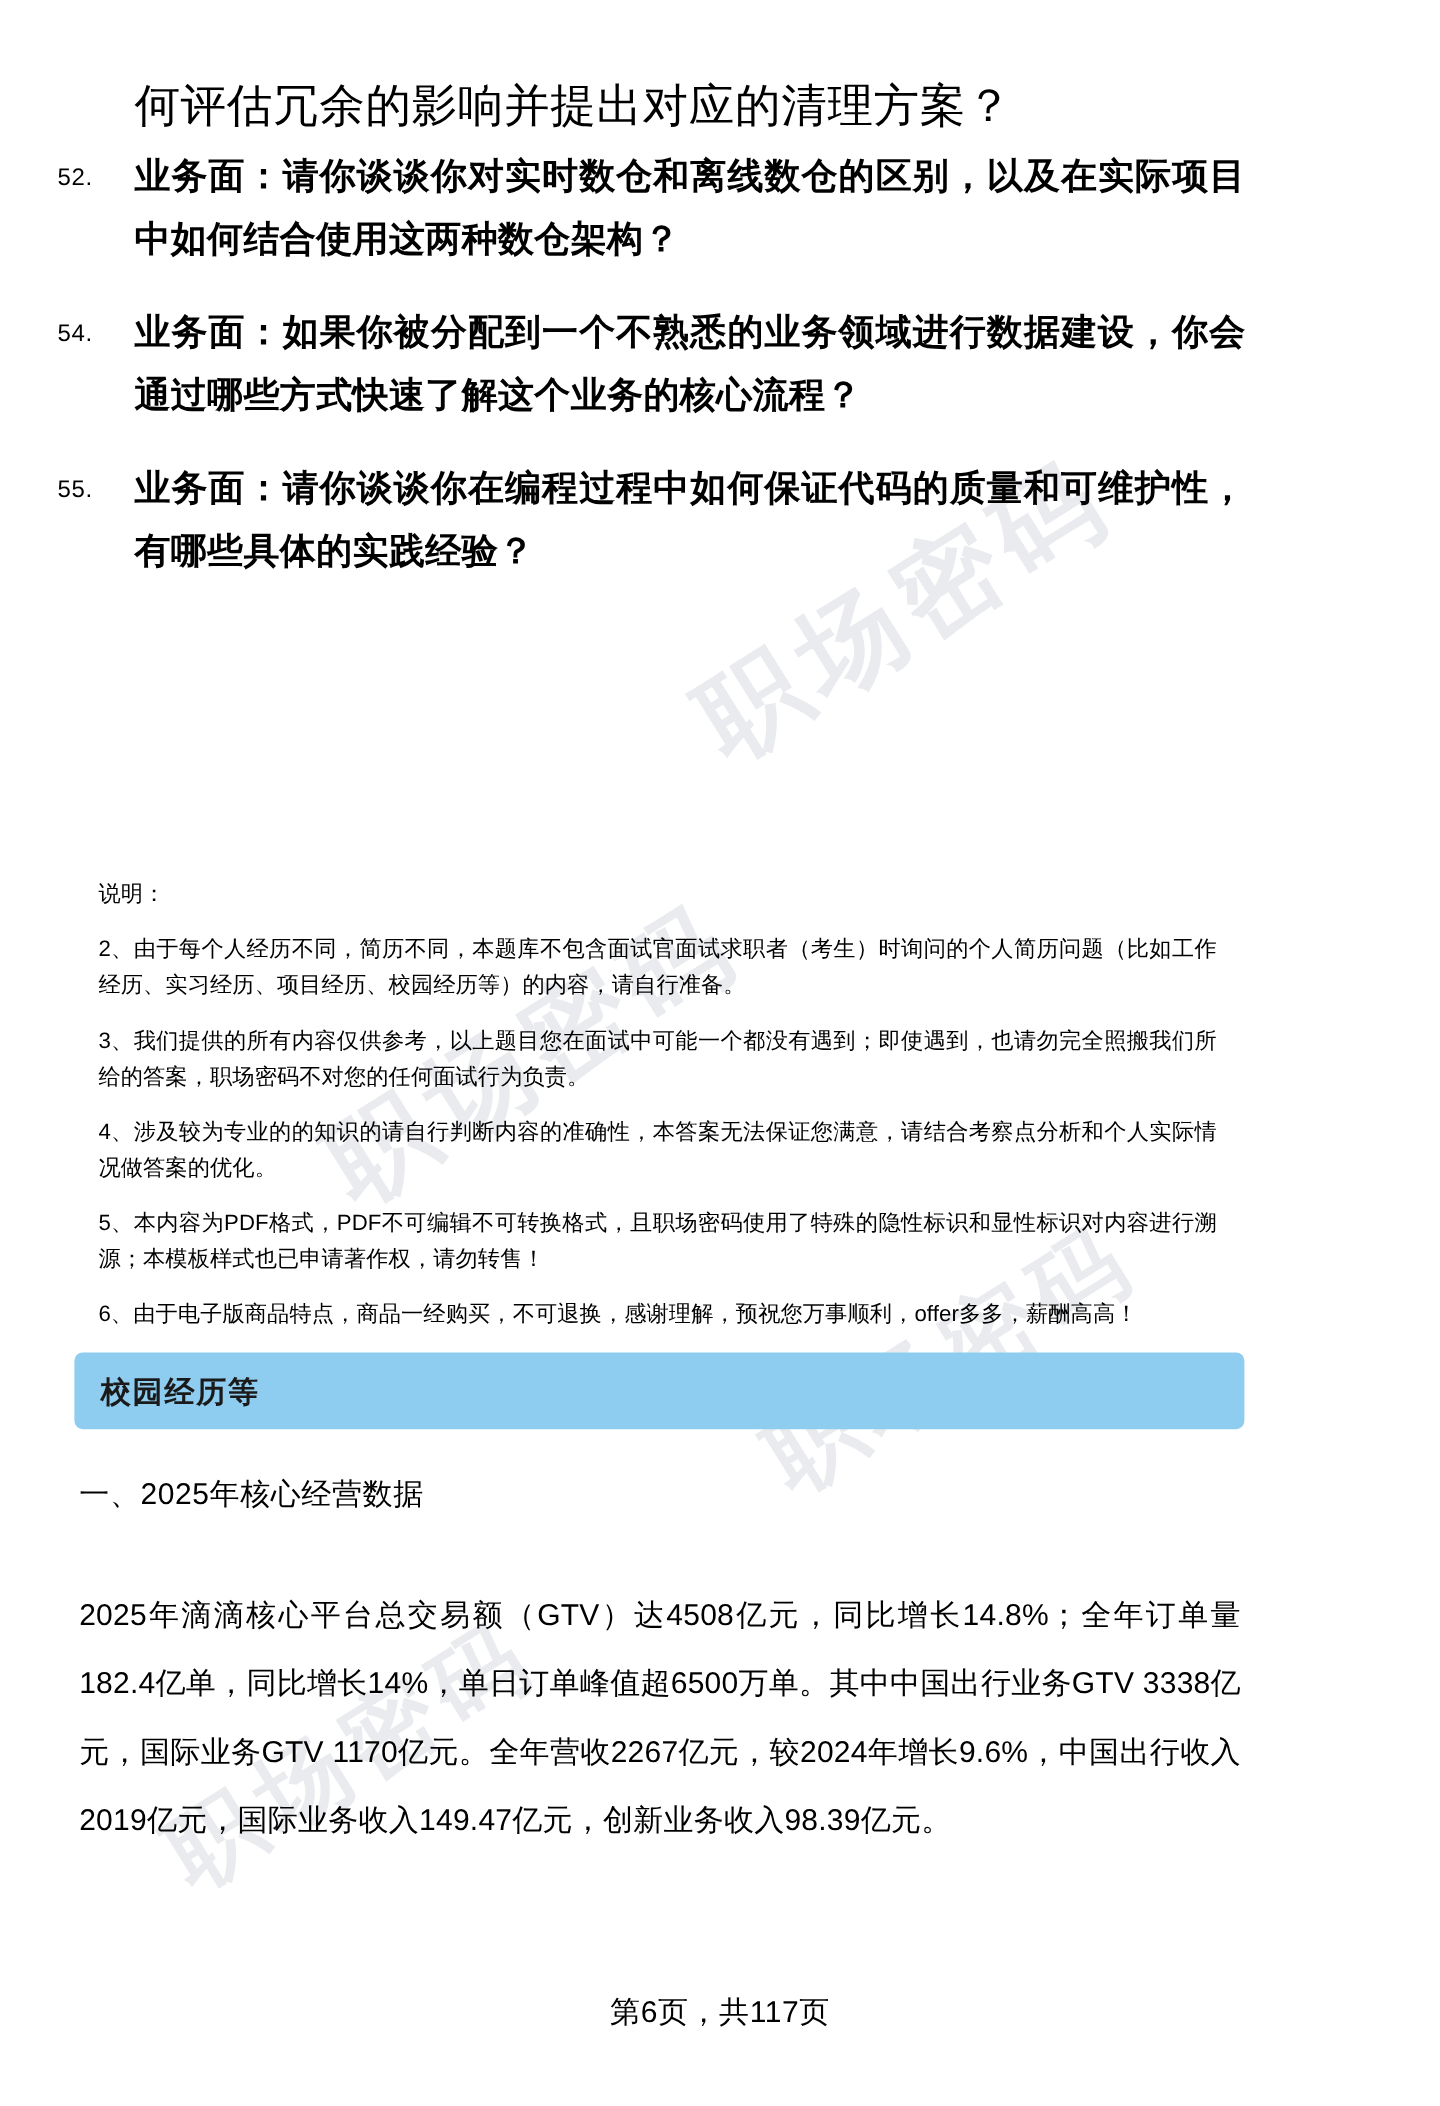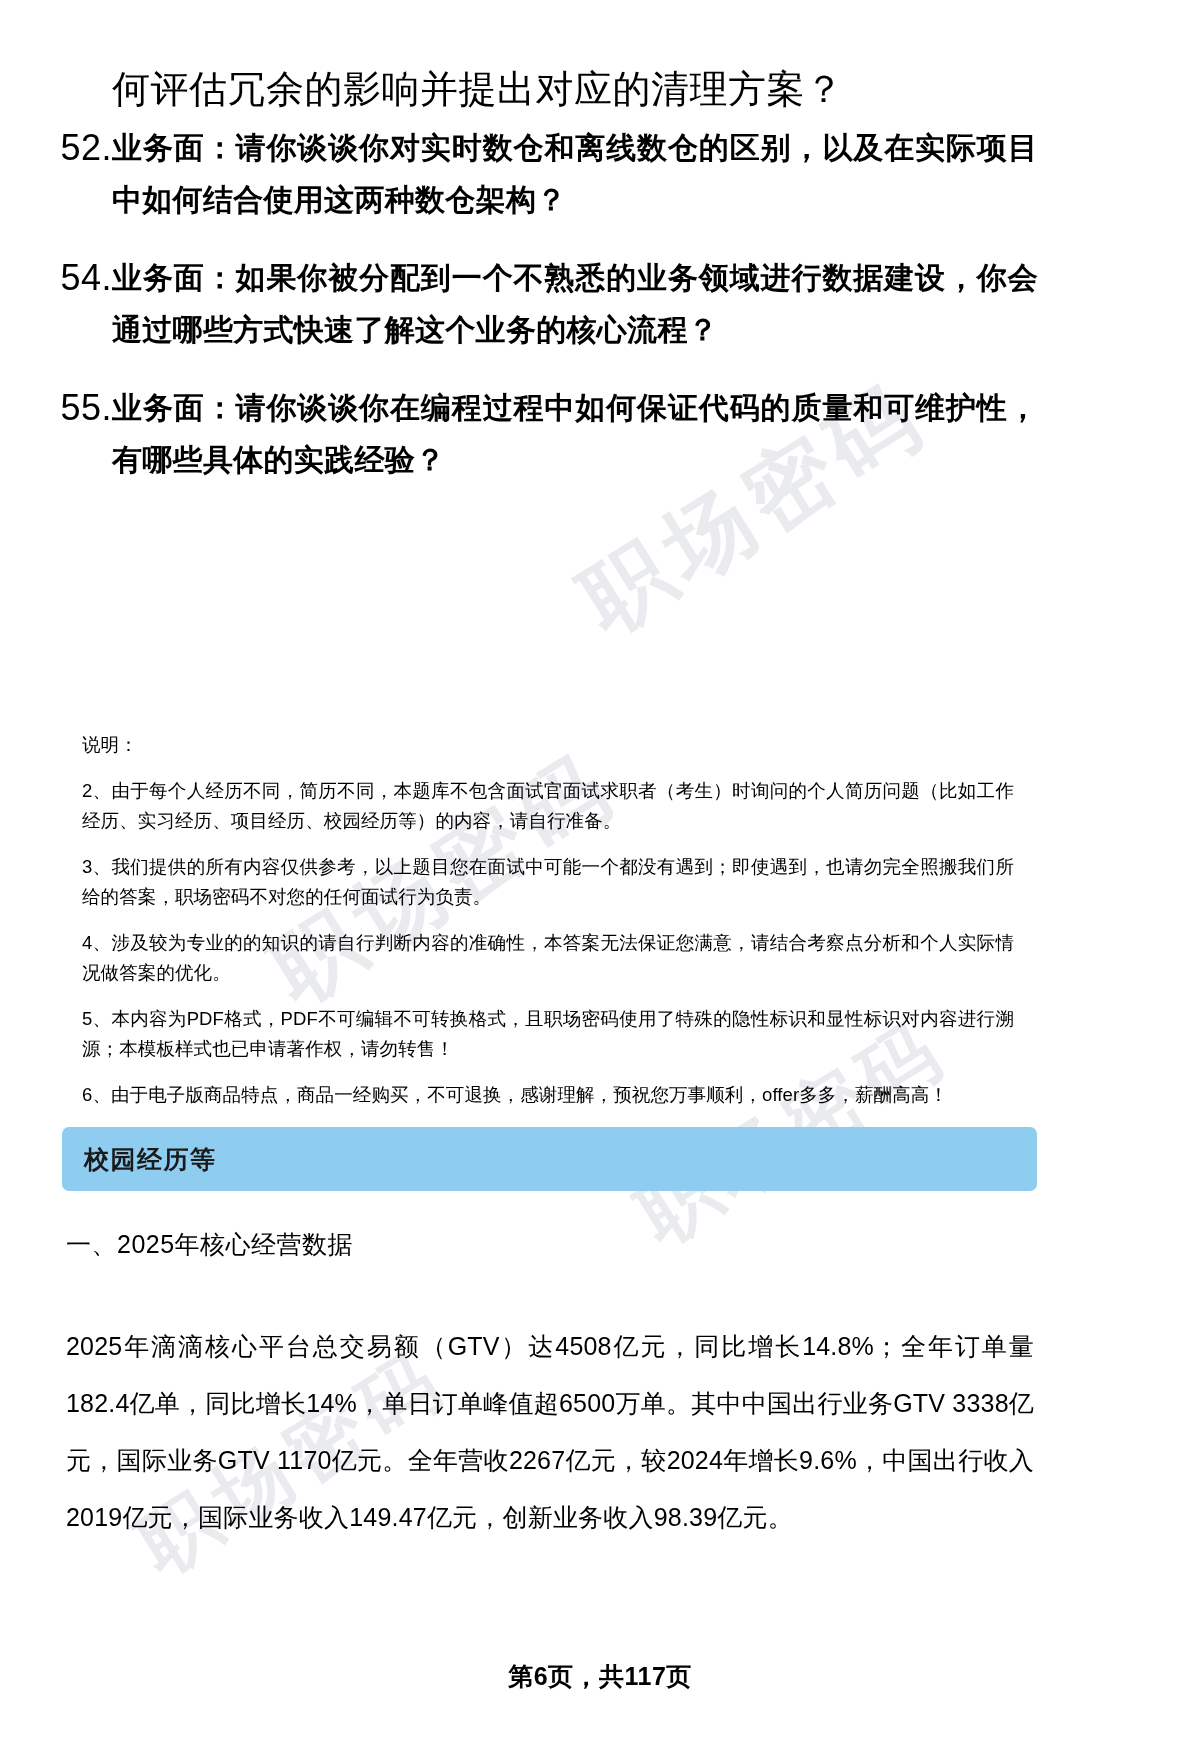--- a/index.html
+++ b/index.html
@@ -65,23 +65,23 @@
     width: 990px;
   }
   .qitem {
     display: flex;
     align-items: flex-start;
     margin-bottom: 26px;
   }
   .qnum {
     width: 64px;
     flex: 0 0 64px;
-    font-size: 36px;
+    font-size: 20px;
     line-height: 52px;
-    text-align: right;
+    text-align: left;
     letter-spacing: 0.5px;
   }
   .qtext {
     flex: 1 1 auto;
     font-size: 30px;
     line-height: 52px;
     letter-spacing: 0.3px;
     text-align: justify;
     font-weight: bold;
   }
@@ -146,21 +146,20 @@
 
   
   .footer {
     position: absolute;
     left: 0;
     top: 1660px;
     width: 1200px;
     text-align: center;
     font-size: 25px;
     letter-spacing: 0.5px;
-    font-weight: bold;
   }
 </style>
 </head>
 <body>
 
 <div class="watermark-layer">
   <div class="wm wm-a">职场密码</div>
   <div class="wm wm-b">职场密码</div>
   <div class="wm wm-c">职场密码</div>
   <div class="wm wm-d">职场密码</div>

